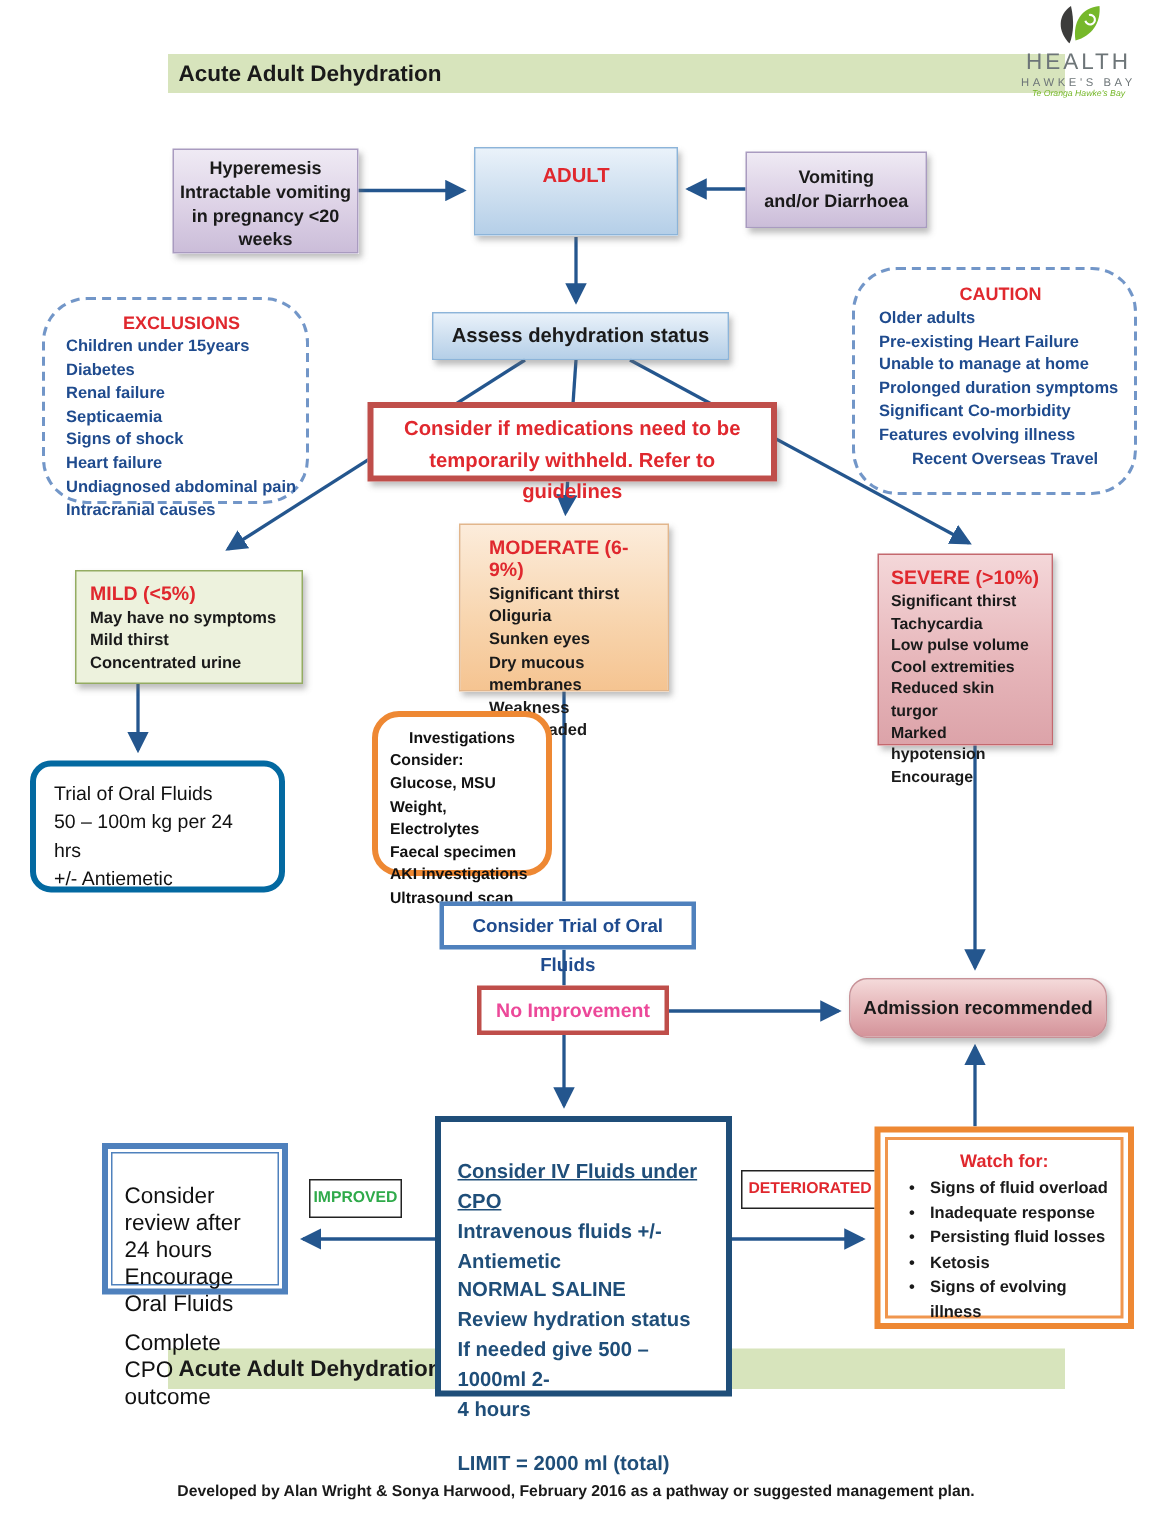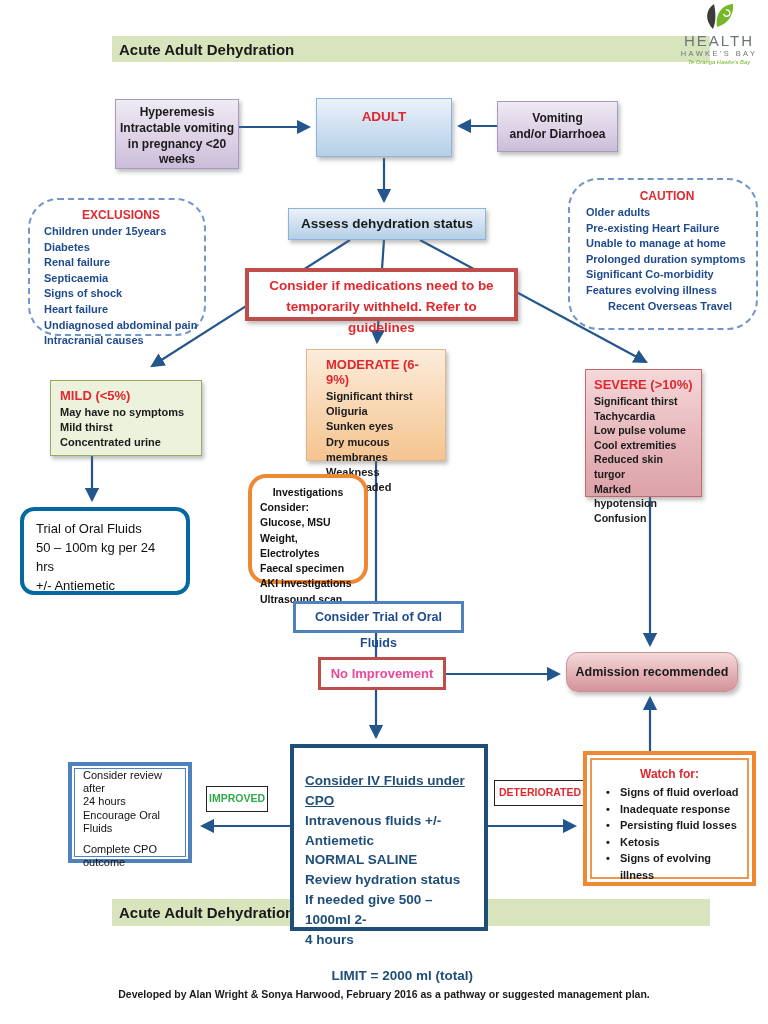--- a/index.html
+++ b/index.html
@@ -79,34 +79,34 @@
   #node-no-improvement{left:318px;top:657px;width:128px;height:33px;border:3px solid #bf4e4a;
         background:#fff;color:#ec4899;font-weight:bold;font-size:13px;text-align:center;line-height:27px;}
   #node-admission{left:566px;top:652px;width:172px;height:40px;border:1px solid #c79197;
         border-radius:12px;background:linear-gradient(180deg,#f4dada 0%,#e5b5b8 50%,#d4939a 100%);
         color:#1a1a1a;font-weight:bold;font-size:12.5px;text-align:center;line-height:38px;}
 
   
   #node-review{left:68px;top:762px;width:124px;height:101px;border:4px solid #4f81bd;
         background:#fff;padding:2px;}
   #node-review .inner{border:1.5px solid #4f81bd;height:100%;box-sizing:border-box;
-        padding:0 8px;font-size:11px;line-height:1.2;}
+        padding:20px 8px;font-size:15px;line-height:1.2;}
   .review-line{min-height:8px;}
 
   
   .tagbox{border:1.5px solid #222;background:#fff;font-weight:bold;font-size:10.5px;
         text-align:center;}
   #node-improved{left:206px;top:786px;width:62px;height:26px;color:#2faa4a;line-height:23px;}
   #node-deteriorated{left:494px;top:780px;width:92px;height:26px;color:#e0282e;line-height:23px;}
 
   
   #node-iv{left:290px;top:744px;width:198px;height:187px;border:4px solid #1f4e79;background:#fff;
         color:#1f4e79;font-weight:bold;font-size:13.5px;line-height:1.47;padding:23px 11px;z-index:3;}
   #node-iv .iv-title{text-decoration:underline;}
-  #node-iv .iv-limit{text-align:right;margin-top:16px;}
+  #node-iv .iv-limit{text-align:left;margin-top:16px;}
 
   
   #node-watch{left:583px;top:751px;width:173px;height:135px;border:4px solid #ee8833;
         background:#fff;padding:3px;}
   #node-watch .inner{border:2px solid #f0964e;height:100%;box-sizing:border-box;padding:7px 4px;}
   #node-watch .watch-title{color:#e0282e;font-weight:bold;font-size:12px;text-align:center;margin-bottom:3px;}
   .watch-item{display:flex;font-weight:bold;font-size:11px;line-height:1.5;color:#1a1a1a;}
   .watch-item::before{content:"\2022";width:24px;text-align:center;flex:0 0 24px;}
 </style>
 </head>
@@ -215,21 +215,21 @@
   </div>
 
   <div id="node-severe" class="abs node shadow">
     <div class="sev-title">SEVERE (&gt;10%)</div>
     <div class="sev-item">Significant thirst</div>
     <div class="sev-item">Tachycardia</div>
     <div class="sev-item">Low pulse volume</div>
     <div class="sev-item">Cool extremities</div>
     <div class="sev-item">Reduced skin turgor</div>
     <div class="sev-item">Marked hypotension</div>
-    <div class="sev-item">Confusion</div>
+    <div class="sev-item">Encourage</div>
   </div>
 
   <div id="node-trial" class="abs node">
     <div>Trial of Oral Fluids</div>
     <div>50 – 100m kg per 24 hrs</div>
     <div>+/- Antiemetic</div>
   </div>
 
   <div id="node-investigations" class="abs node">
     <div class="inv-title">Investigations</div>

